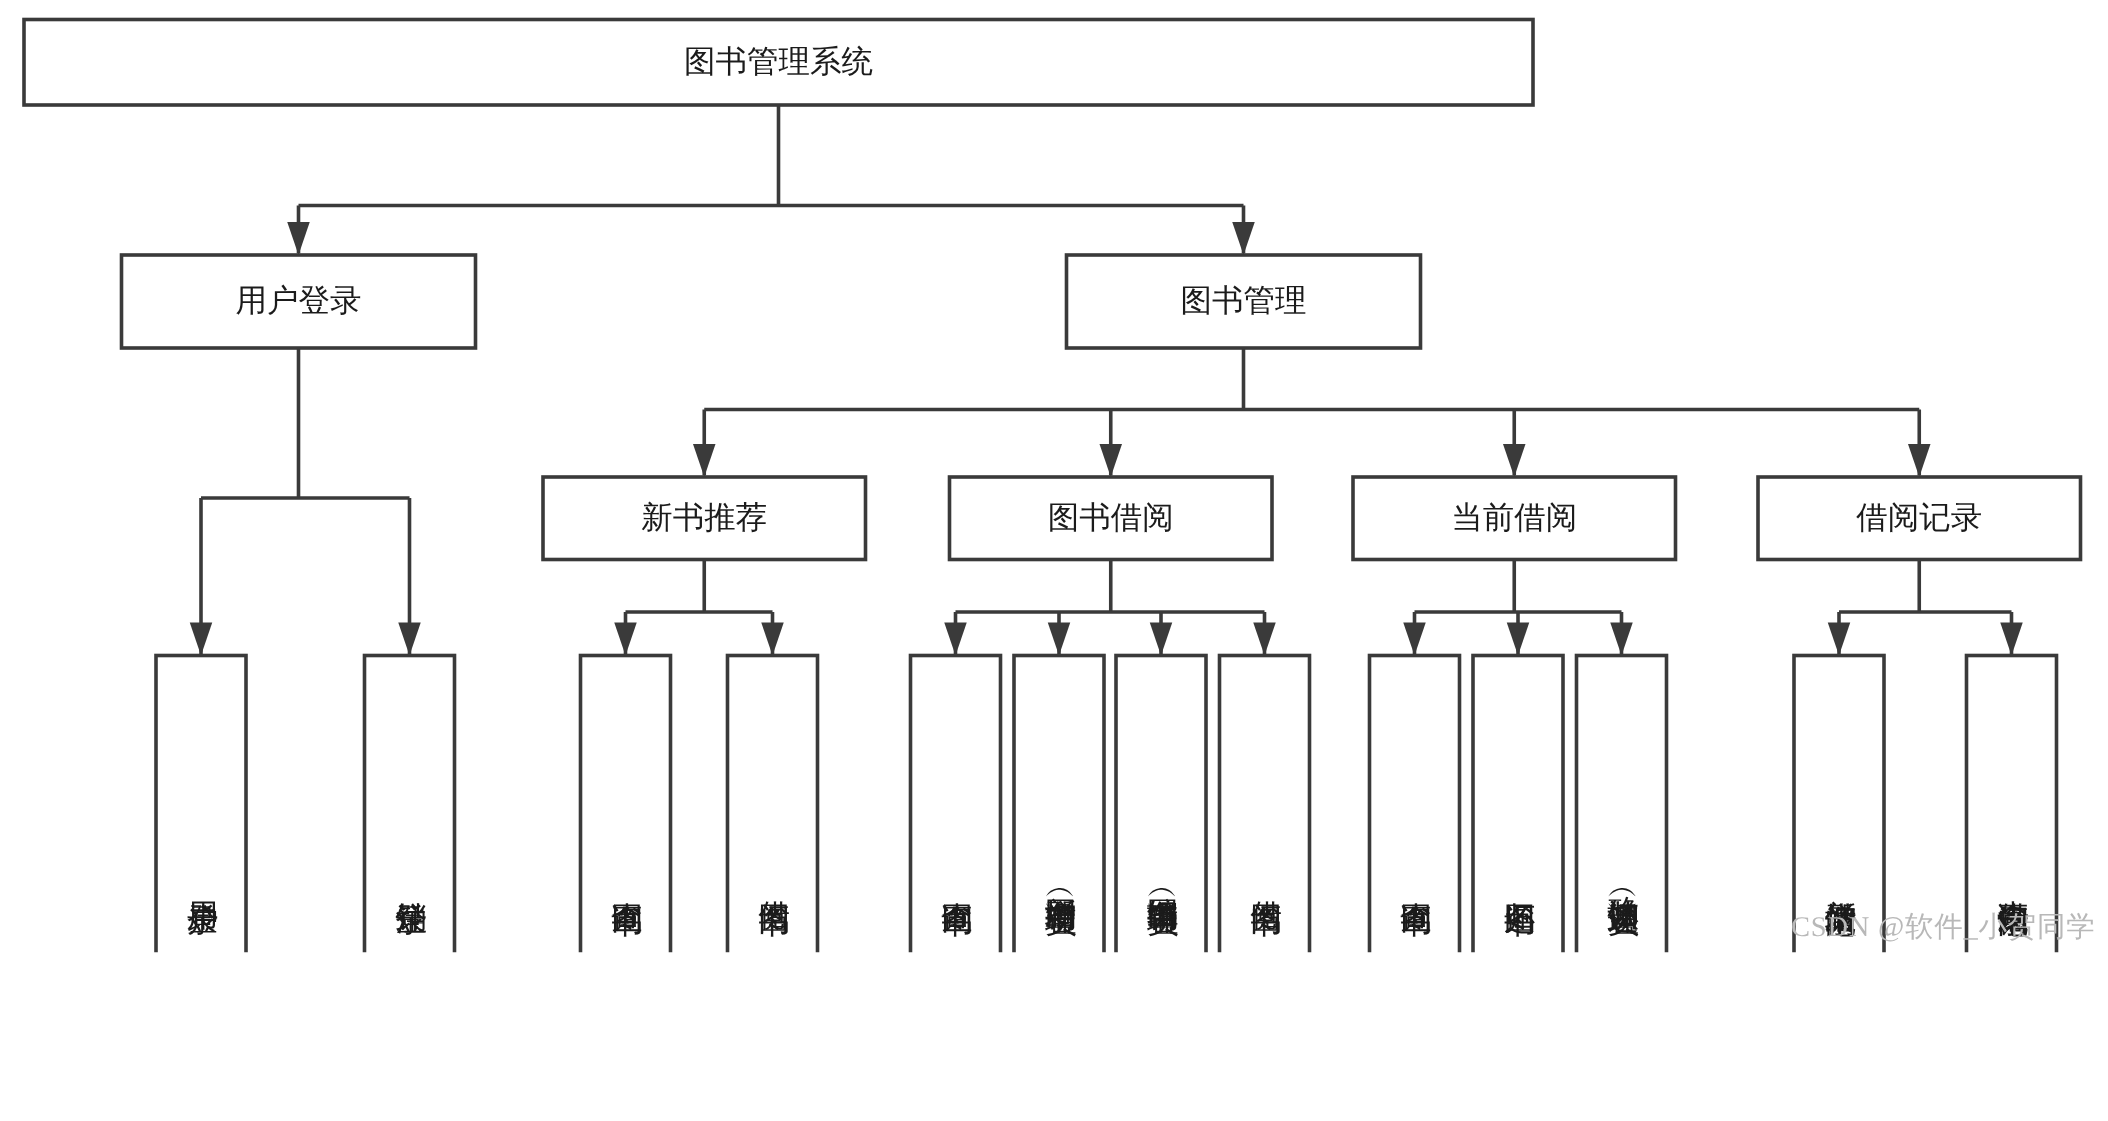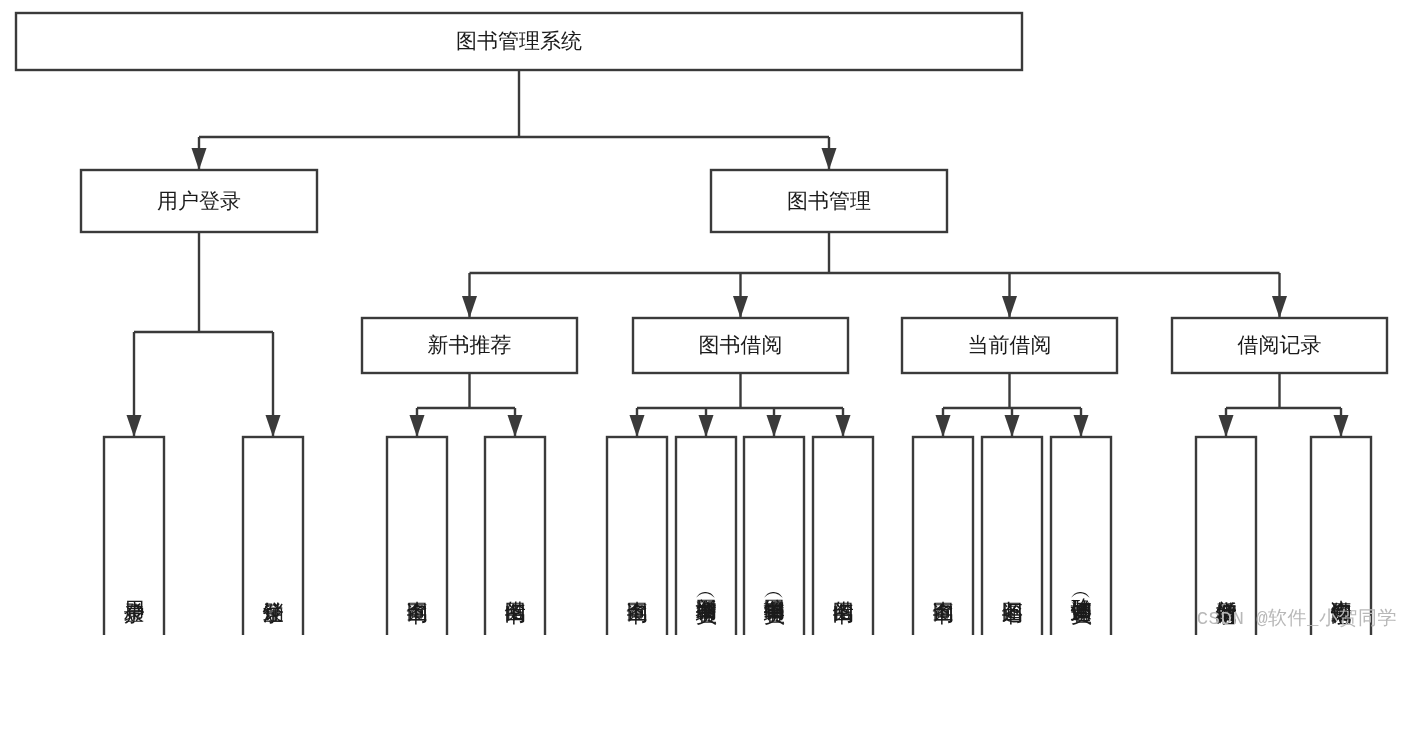--- a/index.html
+++ b/index.html
@@ -58,21 +58,21 @@
     line-height: 1.06;
     letter-spacing: 1px;
     color: #1b1b1b;
     white-space: nowrap;
     pointer-events: none;
   }
   .watermark {
     position: absolute;
     right: 8px;
     bottom: 4px;
-    font-family: Liberation Mono, monospace;
+    font-family: Liberation Serif, serif;
     font-size: 19px;
     color: #b8b8b8;
     letter-spacing: 0.5px;
     white-space: nowrap;
   }
 </style>
 </head>
 <body>
 
 <div id="diagram-root">

